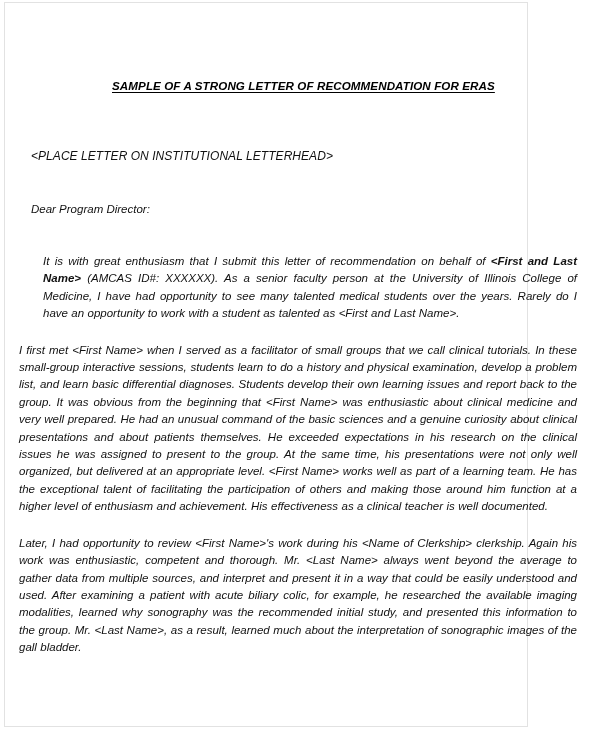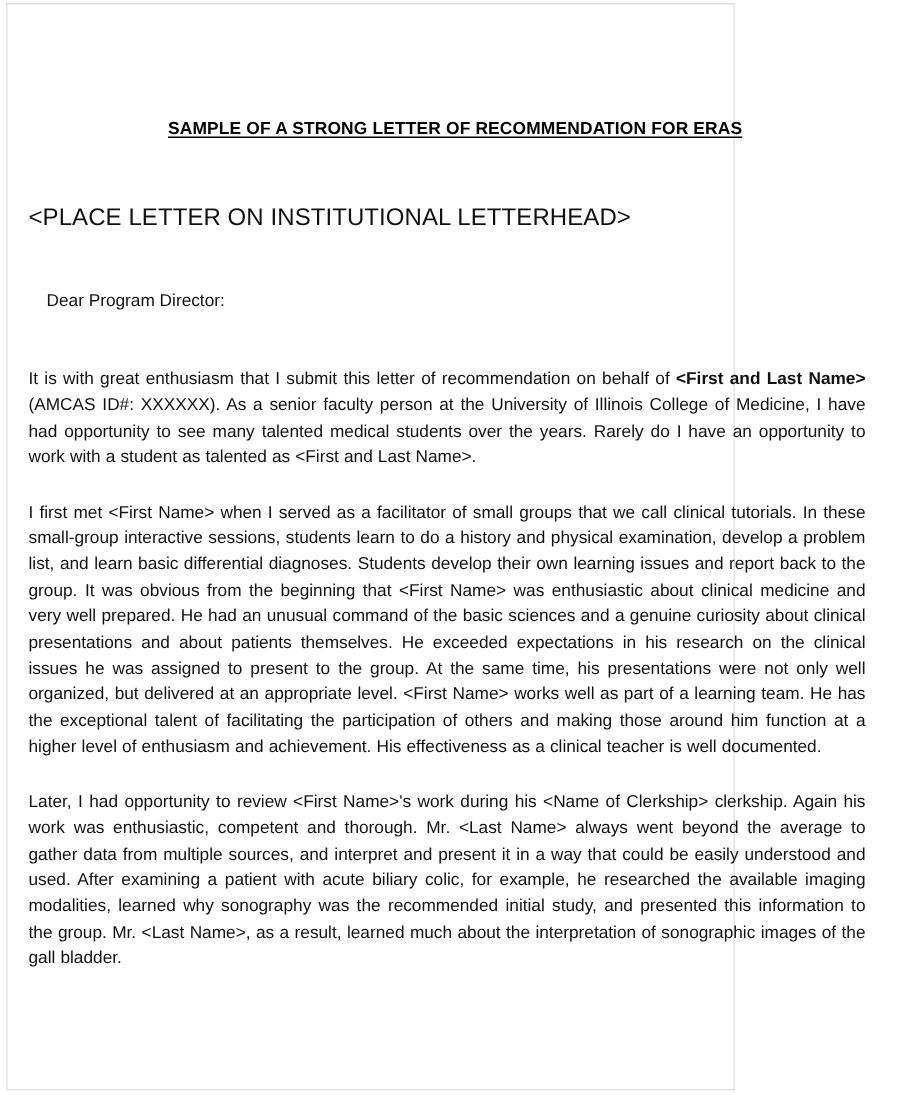--- a/index.html
+++ b/index.html
@@ -11,25 +11,26 @@
     width: 600px;
     height: 730px;
     font-family: "Liberation Sans", sans-serif;
     overflow: hidden;
   }
 
   .page {
     position: absolute;
     left: 4px;
     top: 2px;
-    width: 486px;
+    width: 524px;
     height: 725px;
     background: #ffffff;
     border: 1px solid #e2e2e2;
     box-sizing: border-box;
+    font-style: italic;
   }
 
   .content {
     position: absolute;
     left: 14px;
     top: 0;
     width: 558px;
   }
 
   .doc-title {
@@ -39,23 +40,23 @@
     text-decoration: underline;
     text-underline-offset: 2px;
     letter-spacing: 0.1px;
     margin: 0;
     padding-top: 76px;
     padding-left: 93px;
     white-space: nowrap;
   }
 
   .letterhead {
-    font-size: 16px;
+    font-size: 12px;
     color: #111111;
-    margin: 0;
+    margin: 12px;
     padding-top: 45px;
     letter-spacing: 0.05px;
   }
 
   .date-line {
     font-size: 11.5px;
     color: #111111;
     margin: 0;
     padding-top: 27px;
   }
@@ -72,20 +73,21 @@
     line-height: 17.4px;
     color: #111111;
     text-align: justify;
     margin: 0;
     padding-top: 19px;
     word-spacing: 0.2px;
   }
 
   .body-para.first {
     padding-top: 26px;
+    margin-left: 24px;
   }
 
   .nm-bold {
     font-weight: bold;
   }
 </style>
 </head>
 <body>
 
 <div class="page">

